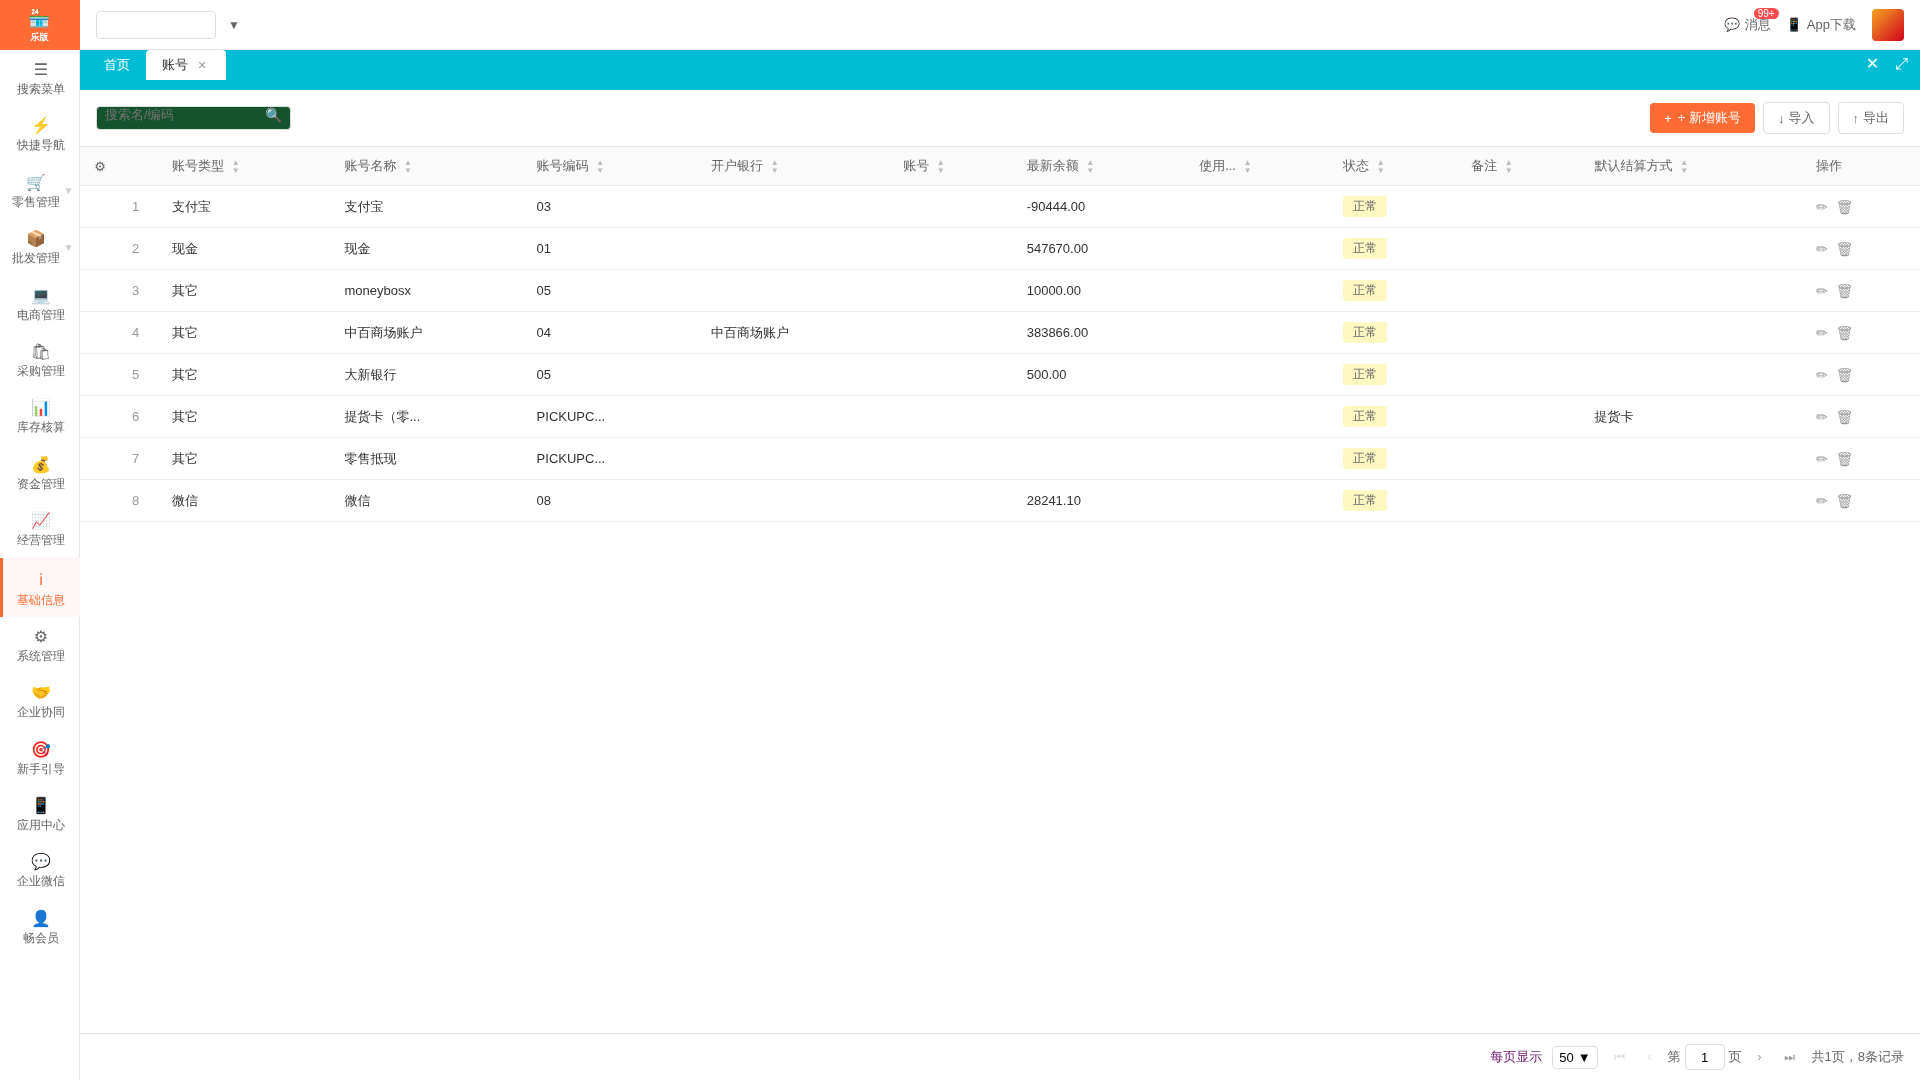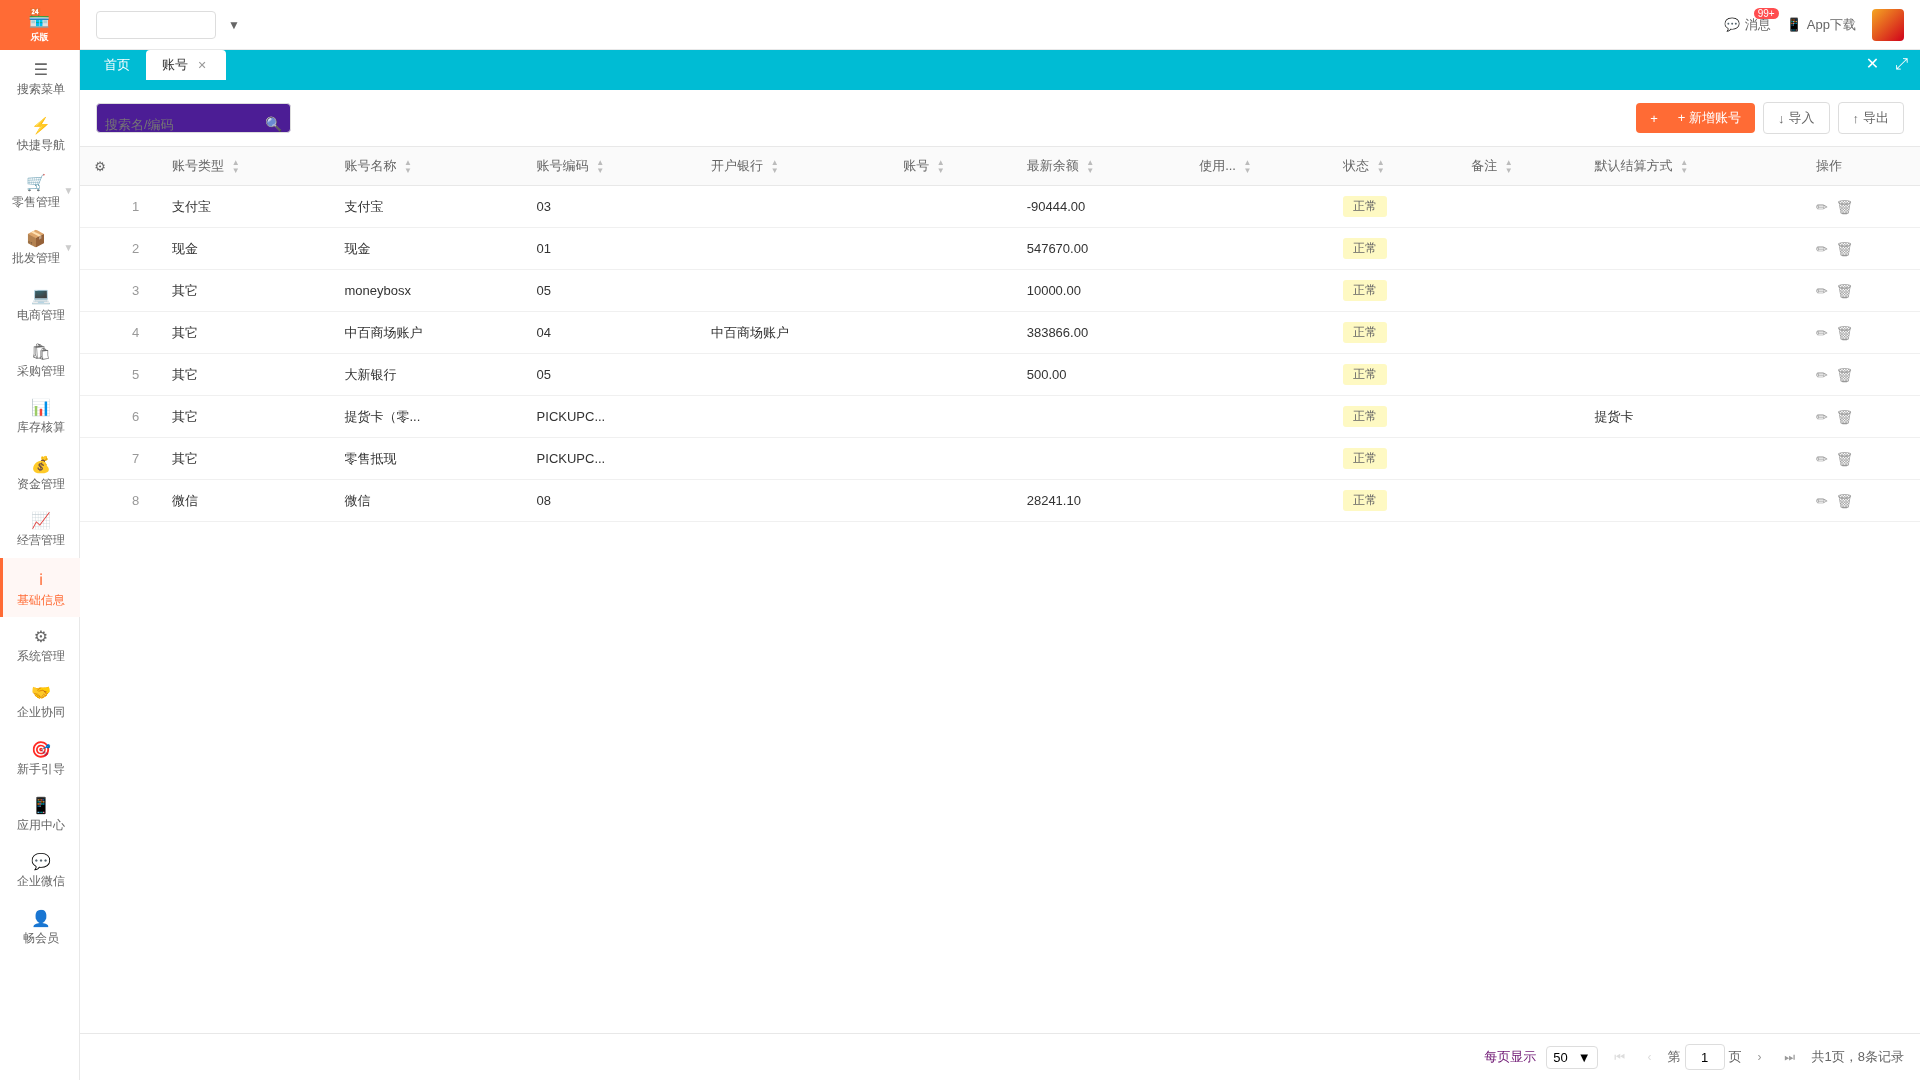--- a/index.html
+++ b/index.html
@@ -183,26 +183,26 @@
     .toolbar {
       padding: 12px 16px;
       display: flex;
       align-items: center;
       justify-content: space-between;
       border-bottom: 1px solid #e8e8e8;
     }
     .toolbar-left { display: flex; align-items: center; gap: 8px; }
     .search-input-wrap {
       display: flex;
-      align-items: flex-end;
+      align-items: flex-start;
       border: 1px solid #ddd;
       border-radius: 4px;
       padding: 0 8px;
-      height: 30px;
-      background: #4c1d95;
+      height: 24px;
+      background: #14532d;
     }
     .search-input-wrap input {
       border: none;
       background: transparent;
       outline: none;
       font-size: 13px;
       width: 160px;
       color: #999;
     }
     .search-icon { color: #999; font-size: 14px; cursor: pointer; }
@@ -277,21 +277,21 @@
       background: white;
     }
     .per-page-label { color: #701a75; font-size: 13px; }
     .per-page-select {
       border: 1px solid #ddd;
       border-radius: 4px;
       padding: 3px 6px;
       font-size: 13px;
       display: flex;
       align-items: center;
-      gap: 10px;
+      gap: 4px;
       cursor: pointer;
     }
     .page-nav { display: flex; align-items: center; gap: 6px; }
     .page-nav-btn {
       width: 24px;
       height: 24px;
       display: flex;
       align-items: center;
       justify-content: center;
       cursor: pointer;
@@ -439,21 +439,21 @@
     <div class="toolbar">
       <div class="toolbar-left">
         <div class="search-input-wrap">
           <input type="text" style="border: none; background: transparent; outline: none; font-size: 13px; width: 160px; color: rgb(153, 153, 153);" placeholder="搜索名/编码">
           <span class="search-icon">🔍</span>
         </div>
       </div>
       <div class="toolbar-right">
         <button class="btn-primary">
           <span>+</span>
-          <span style="margin-left:16px;">+ 新增账号</span>
+          <span style="margin-left:2px;">+ 新增账号</span>
         </button>
         <button class="btn-default">
           <span>↓</span>
           <span>导入</span>
         </button>
         <button class="btn-default">
           <span>↑</span>
           <span>导出</span>
         </button>
       </div>

